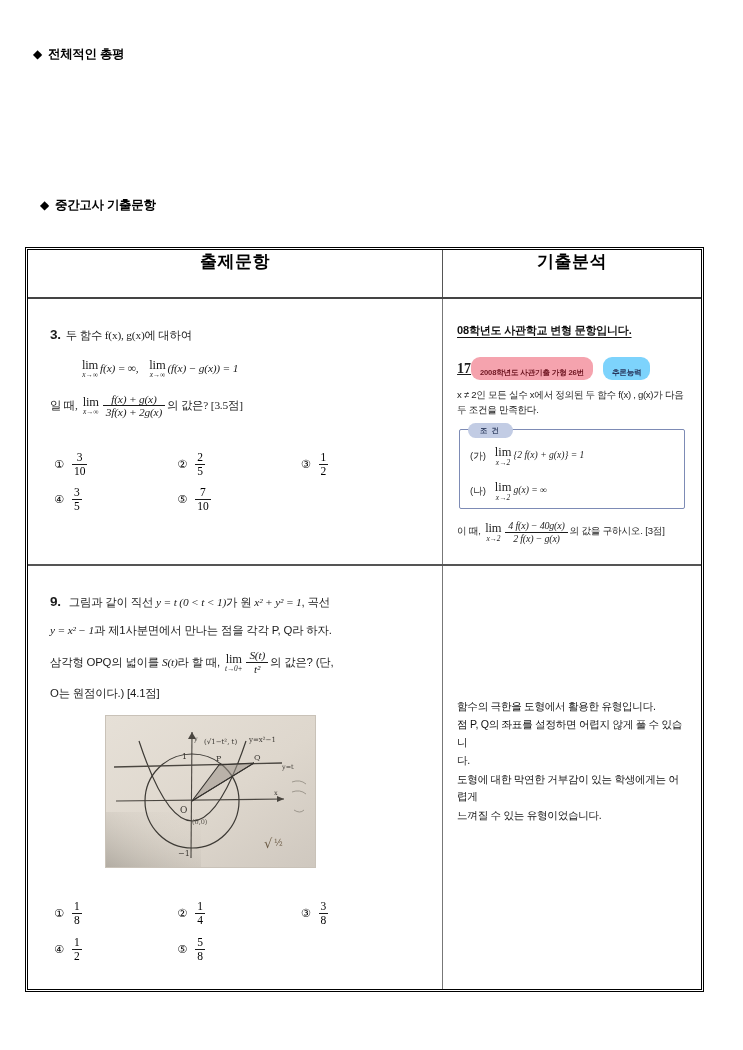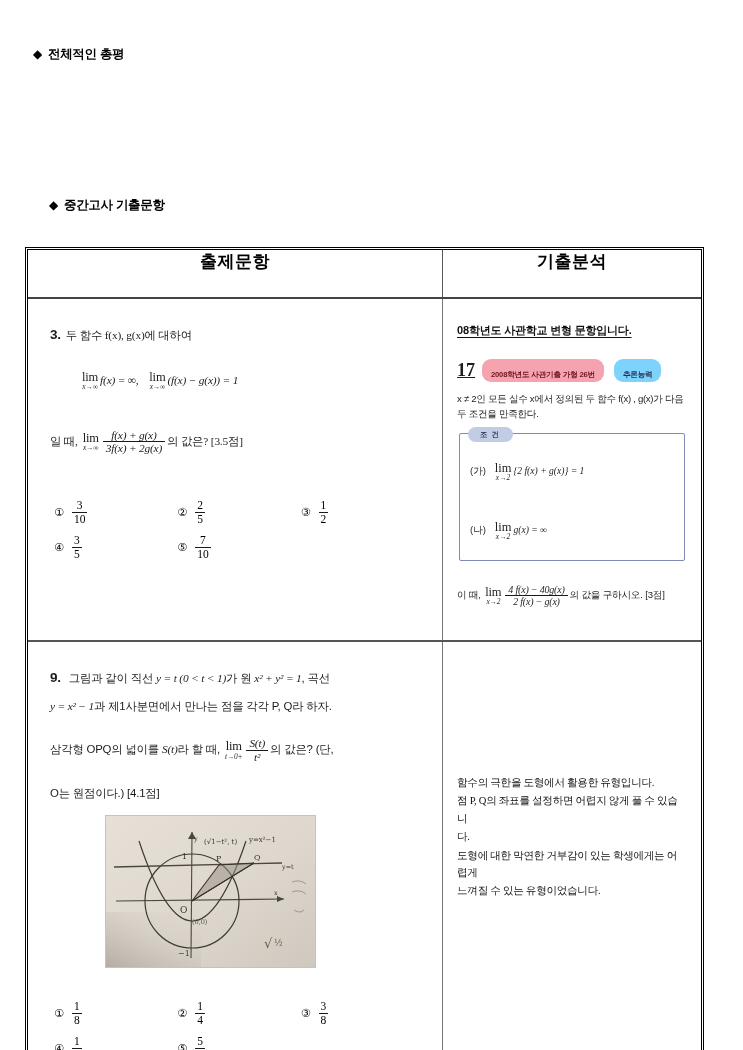--- a/index.html
+++ b/index.html
@@ -28,21 +28,21 @@
     font-size: 12.5px;
     font-weight: bold;
     letter-spacing: -0.3px;
     white-space: nowrap;
   }
   .section-head .diamond {
     font-size: 12px;
     margin-right: 6px;
   }
   #head-overall { left: 33px; top: 46px; }
-  #head-table   { left: 49px; top: 197px; }
+  #head-table   { left: 40px; top: 197px; }
 
   
   .intro {
     position: absolute;
     left: 33px;
     top: 98px;
     width: 680px;
     font-size: 11.6px;
     line-height: 25px;
     letter-spacing: -0.25px;
@@ -114,21 +114,21 @@
 
   
   .mi { font-family: "Liberation Serif", "DejaVu Serif", serif; font-style: italic; }
   .mn { font-family: "Liberation Serif", "DejaVu Serif", serif; font-style: normal; }
   .lim {
     display: inline-block;
     text-align: center;
     vertical-align: middle;
     font-family: "Liberation Serif", "DejaVu Serif", serif;
     line-height: 1.0;
-    margin: 16px 2px;
+    margin: 4px 2px;
   }
   .lim .lim-op { font-style: normal; font-size: 12.5px; }
   .lim .lim-sub { font-size: 7.4px; font-style: italic; display: block; margin-top: 0px; }
   .frac {
     display: inline-block;
     vertical-align: middle;
     text-align: center;
     font-family: "Liberation Serif", "DejaVu Serif", serif;
     line-height: 1.12;
     margin: 0 2px;
@@ -186,39 +186,38 @@
     color: #111;
   }
   .ana-title {
     font-weight: bold;
     font-size: 11px;
     text-decoration: underline;
     text-underline-offset: 3px;
     margin-bottom: 18px;
     letter-spacing: -0.2px;
   }
-  .ana-text { letter-spacing: -0.3px; font-family: Liberation Serif, serif; }
+  .ana-text { letter-spacing: -0.3px; }
   .ana-text div { margin-bottom: 1px; }
 
   
   .snippet {
     font-size: 9.6px;
     color: #1d1d1d;
     line-height: 1.5;
   }
   .snip-head {
     display: flex;
     align-items: center;
     margin-bottom: 8px;
   }
   .snip-num {
     font-weight: bold;
-    font-size: 18px;
+    font-size: 14px;
     font-family: "Liberation Serif", "DejaVu Serif", serif;
-    margin-right: 7px;
     text-decoration: underline;
   }
   .badge {
     border-radius: 9px;
     padding: 12px 9px 3px 9px;
     font-size: 7.6px;
     font-weight: bold;
     letter-spacing: -0.2px;
     white-space: nowrap;
     line-height: 1.1;

